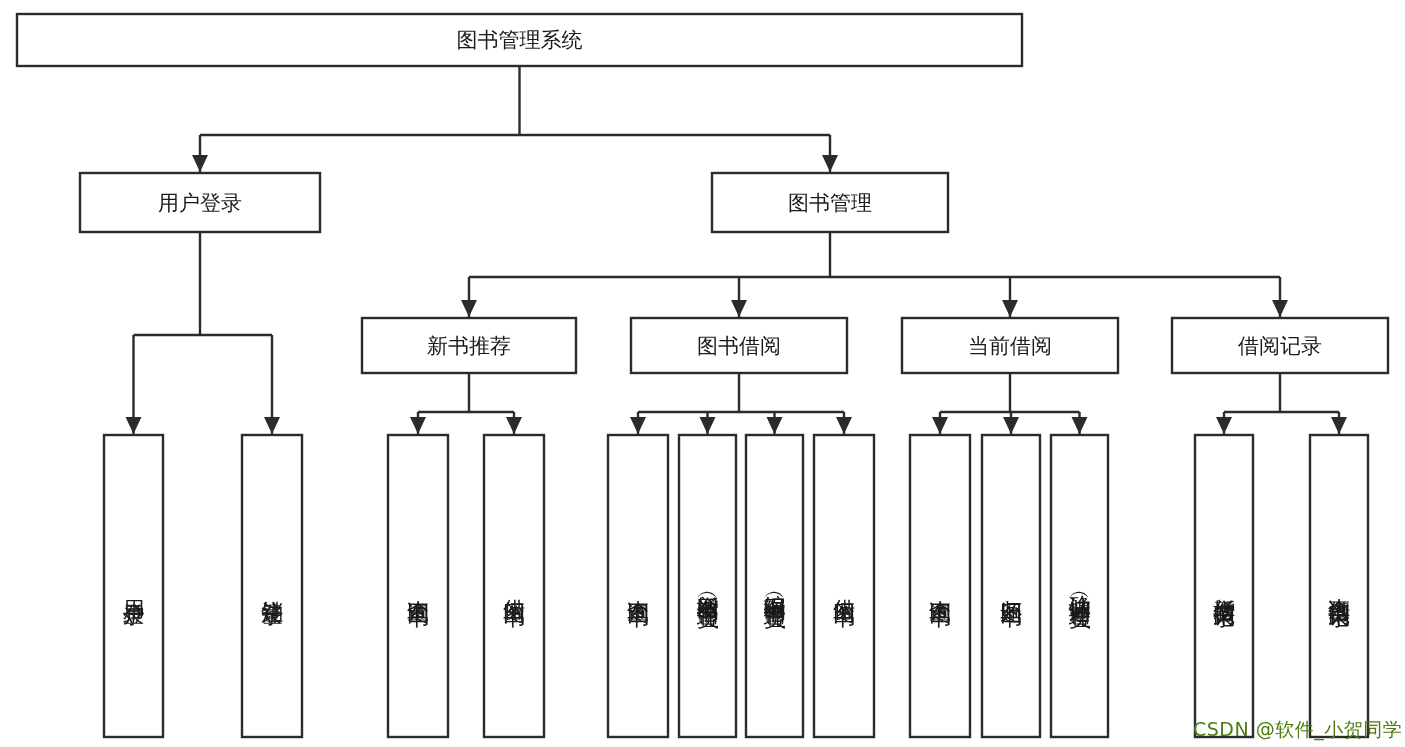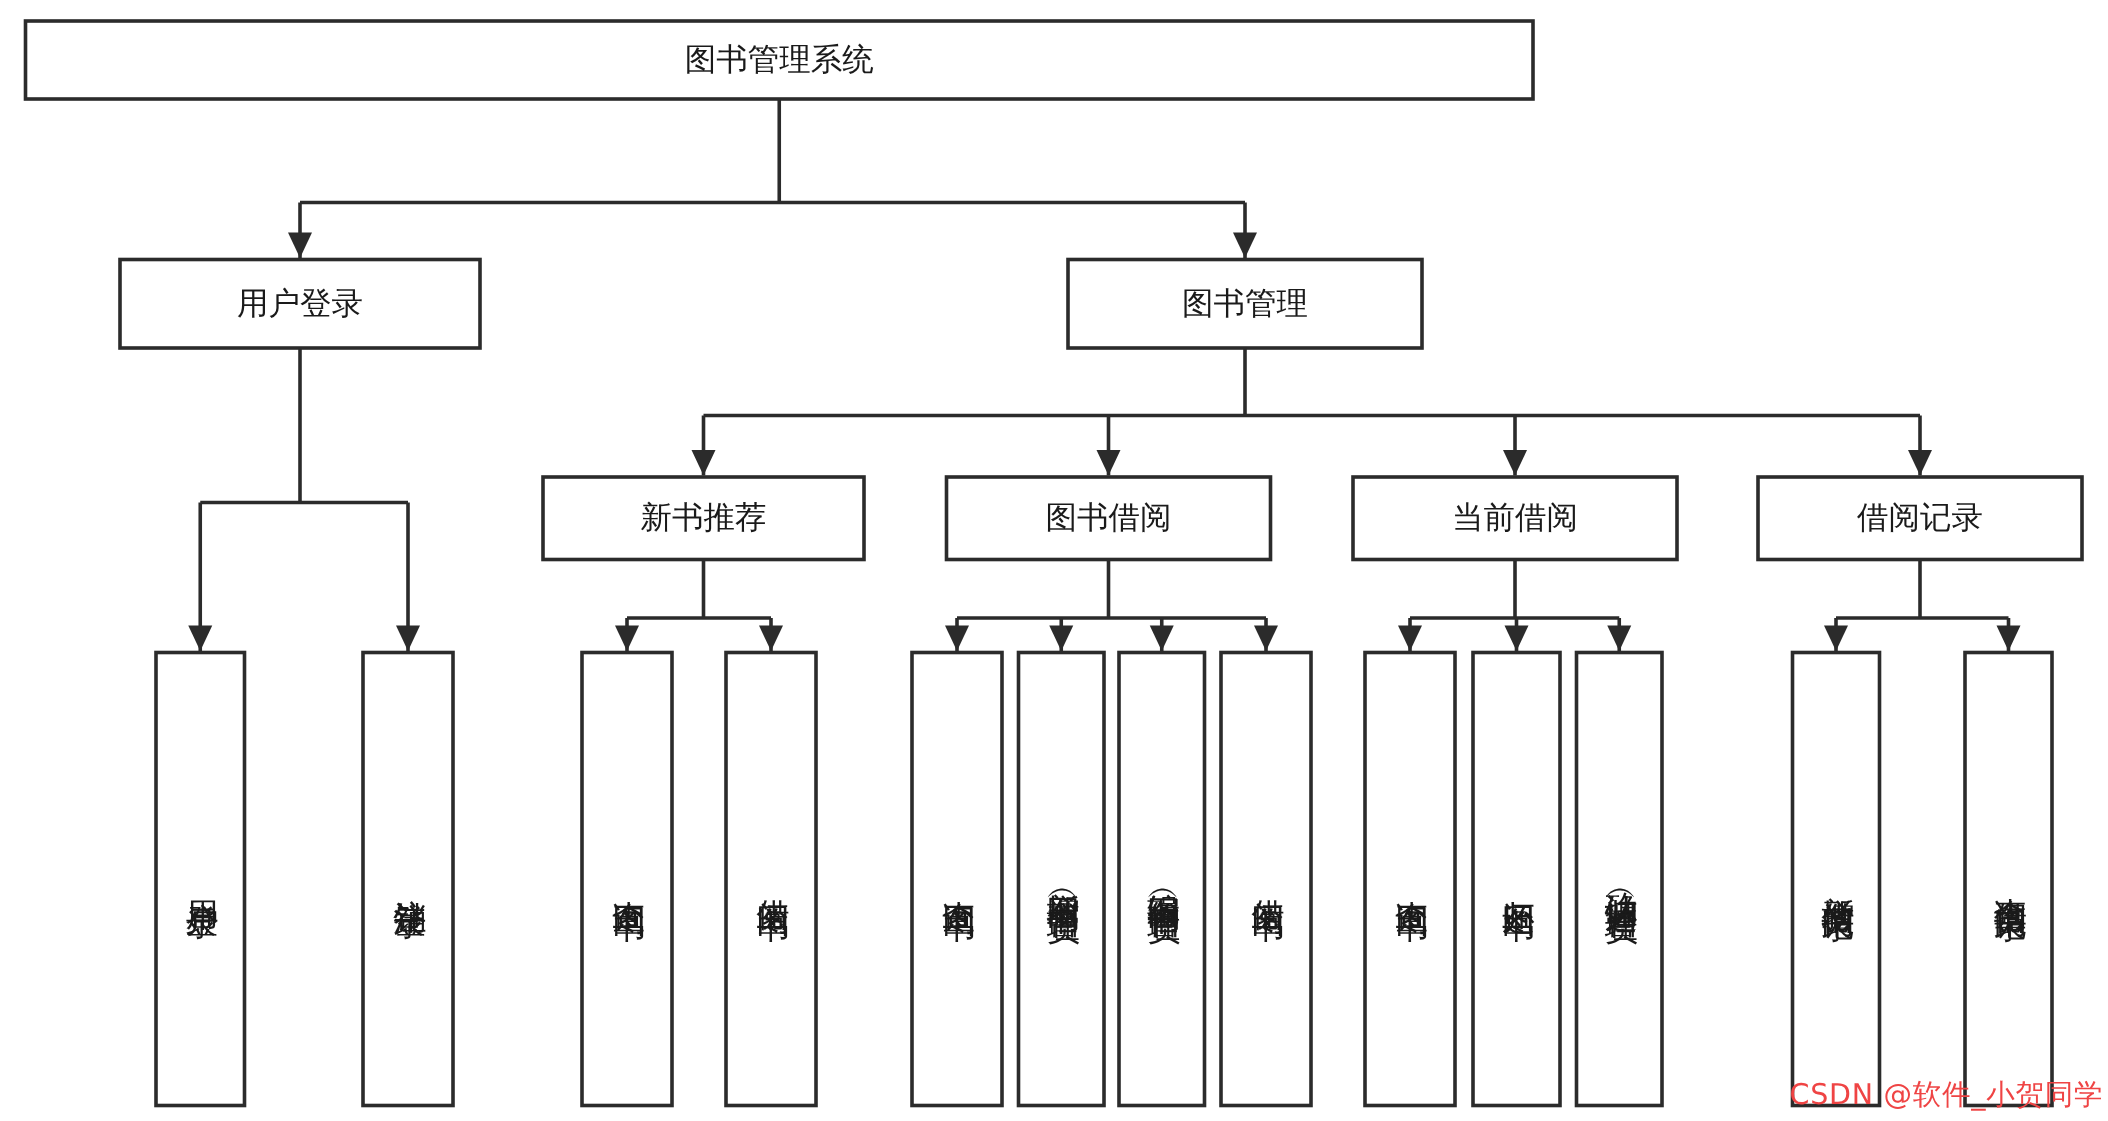--- a/index.html
+++ b/index.html
@@ -62,21 +62,21 @@
     align-items: center;
     justify-content: center;
     text-align: center;
     white-space: nowrap;
     pointer-events: none;
   }
   .watermark {
     position: absolute;
     font-family: "DejaVu Sans", "Liberation Sans", sans-serif;
     font-size: 19px;
-    color: #ef4444;
+    color: #4d7c0f;
     white-space: nowrap;
     letter-spacing: 0.5px;
   }
 </style>
 </head>
 <body>
 
 <div id="diagram-root">
 
   <svg class="diagram-canvas" viewBox="0 0 1405 747" xmlns="http://www.w3.org/2000/svg">

